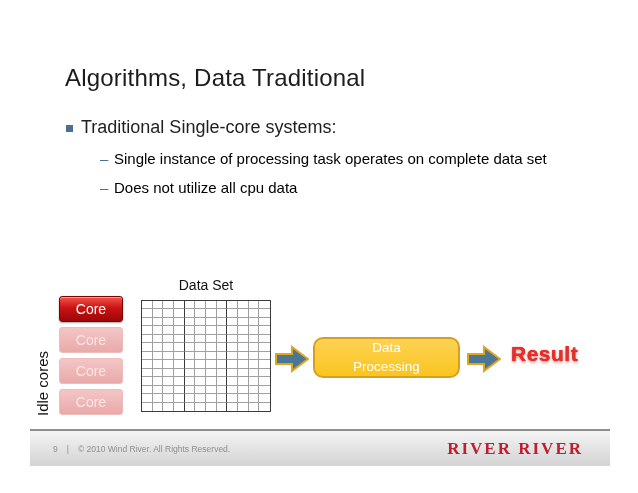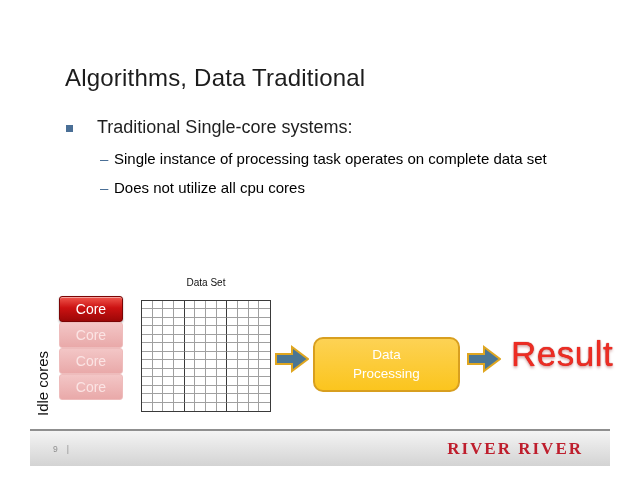--- a/index.html
+++ b/index.html
@@ -3,58 +3,58 @@
 <meta charset="utf-8">
 <style>
   html,body{margin:0;padding:0;background:#ffffff;}
   body{width:638px;height:493px;overflow:hidden;font-family:"Liberation Sans",sans-serif;}
   .slide{position:absolute;left:0;top:0;width:638px;height:493px;background:#fff;}
 
   
   .title{position:absolute;left:65px;top:64px;font-size:24px;font-weight:400;color:#1c1c1c;margin:0;letter-spacing:.2px;}
   .bullet-row{position:absolute;left:66px;top:117px;display:flex;align-items:flex-start;}
   .bullet-sq{width:7px;height:7px;background:var(--bullet-marker,#4a6f96);margin:8px 8px 0 0;flex:0 0 auto;}
-  .bullet-text{font-size:18px;color:#1f1f1f;margin-left:16px;}
+  .bullet-text{font-size:18px;color:#1f1f1f;}
   .sub-bullets{position:absolute;left:100px;top:148px;width:462px;}
   .sub-row{display:flex;margin-bottom:8px;}
   .dash{flex:0 0 14px;color:var(--bullet-marker,#5a7f9e);font-size:15px;line-height:21px;}
   .sub-text{font-size:15px;line-height:21px;color:#000000;max-width:448px;}
 
   
   .idle-label{position:absolute;left:34px;top:416px;transform-origin:0 0;transform:rotate(-90deg);
     font-size:15px;color:#111;white-space:nowrap;}
-  .cores-column{position:absolute;left:59px;top:296px;width:64px;display:flex;flex-direction:column;}
+  .cores-column{position:absolute;left:59px;top:296px;width:64px;display:flex;flex-direction:column;gap:5px;}
   .core-box{height:26px;border-radius:3px;text-align:center;font-size:14px;line-height:25px;box-sizing:border-box;}
   .core-box.active{
     background:linear-gradient(180deg,#f0564c 0%,var(--core-active,#cc1212) 45%,#9c0707 100%);
     border:1px solid #7a0404;color:#fff;
     box-shadow:inset 0 1px 0 rgba(255,255,255,.45),0 1px 2px rgba(0,0,0,.35);}
   .core-box.idle{
     background:linear-gradient(180deg,#f3c6c6 0%,var(--core-idle,#e9a9a9) 100%);
     border:1px solid #eebcbc;color:#fbe4e4;}
 
-  .data-set-label{position:absolute;left:141px;top:277px;width:130px;text-align:center;font-size:10px;color:#111;}
+  .data-set-label{position:absolute;left:141px;top:277px;width:130px;text-align:center;font-size:14px;color:#111;}
   .data-grid{position:absolute;left:141px;top:300px;width:130px;height:112px;box-sizing:border-box;
     border:1px solid var(--grid-thick,#3a3a3a);display:grid;background:#fff;}
   .gc{border-right:1px solid var(--grid-thin,#a0a0a0);border-bottom:1px solid var(--grid-thin,#a0a0a0);}
   .gc.thickR{border-right-color:var(--grid-thick,#3a3a3a);}
   .gc.lastC{border-right:none;}
   .gc.lastR{border-bottom:none;}
 
   .flow-arrow{position:absolute;width:34px;height:28px;}
   .arrow-1{left:275px;top:345px;}
   .arrow-2{left:467px;top:345px;}
   .arrow-poly{fill:var(--arrow-fill,#4b7694);stroke:var(--arrow-outline,#dfa620);stroke-width:2;stroke-linejoin:miter;}
 
-  .process-box{position:absolute;left:313px;top:337px;width:147px;height:55px;box-sizing:border-box;
+  .process-box{position:absolute;left:313px;top:337px;width:147px;height:41px;box-sizing:border-box;
     border:2px solid var(--process-border,#d89f1f);border-radius:10px;
     background:linear-gradient(180deg,#fdd254 0%,var(--process-fill,#fbc51e) 100%);
     color:#fff;font-size:13.5px;line-height:1.35;display:flex;align-items:center;justify-content:center;
     text-align:center;white-space:pre-line;}
-  .result-label{position:absolute;left:511px;top:334px;font-size:35px;font-weight:normal;
+  .result-label{position:absolute;left:511px;top:342px;font-size:21px;font-weight:bold;
     color:var(--result-red,#ed2c23);letter-spacing:.5px;
     text-shadow:0 2px 3px rgba(130,0,0,.35),0 0 1px #b00d07;}
 
   
   .footer-bar{position:absolute;left:30px;top:429px;width:580px;height:37px;box-sizing:border-box;
     border-top:2px solid #8f8f8f;background:linear-gradient(180deg,#f4f4f4 0%,#d3d3d3 100%);}
   .footer-text{position:absolute;left:23px;top:13px;font-size:8.5px;color:var(--footer-gray,#8f8f8f);
     display:flex;align-items:center;}
   .footer-text .sep{margin:0 9px;}
   .logo{position:absolute;right:27px;top:8px;font-family:"Liberation Serif",serif;font-weight:bold;
@@ -72,21 +72,21 @@
     <span class="bullet-text">Traditional Single-core systems:</span>
   </div>
 
   <div class="sub-bullets">
     <div class="sub-row">
       <span class="dash">–</span>
       <span class="sub-text">Single instance of processing task operates on complete data set</span>
     </div>
     <div class="sub-row">
       <span class="dash">–</span>
-      <span class="sub-text">Does not utilize all cpu cores</span>
+      <span class="sub-text">Does not utilize all cpu data</span>
     </div>
   </div>
 
   <span class="idle-label">Idle cores</span>
 
   <div class="cores-column">
       <div class="core-box active">Core</div>
       <div class="core-box idle">Core</div>
       <div class="core-box idle">Core</div>
       <div class="core-box idle">Core</div>
@@ -263,17 +263,18 @@
   <svg class="flow-arrow arrow-2" viewBox="0 0 34 28">
     <polygon class="arrow-poly" points="1,9 17,9 17,2 33,14 17,26 17,19 1,19"></polygon>
   </svg>
 
   <div class="result-label">Result</div>
 
   <div class="footer-bar">
     <div class="footer-text">
       <span>9</span>
       <span class="sep">|</span>
+      <span>© 2010 Wind River. All Rights Reserved.</span>
     </div>
     <div class="logo">RIVER RIVER</div>
   </div>
 
 </div>
 
 </body></html>

